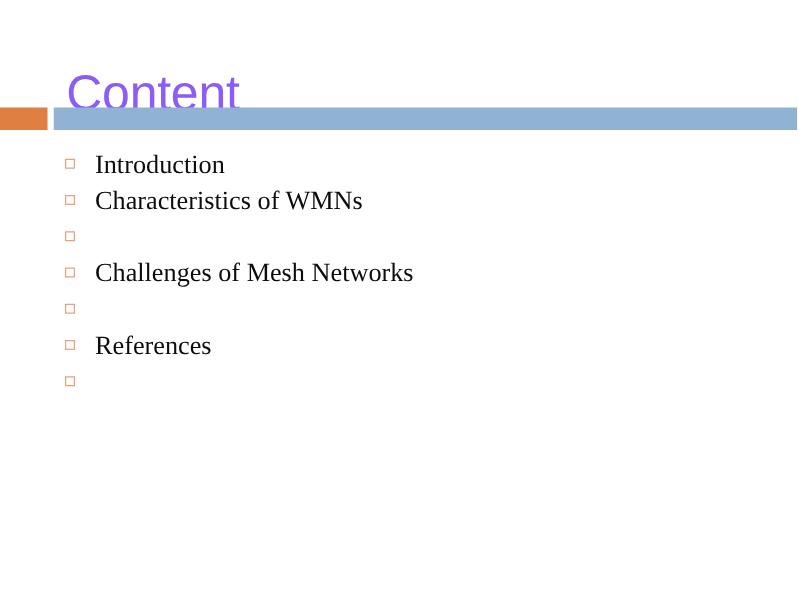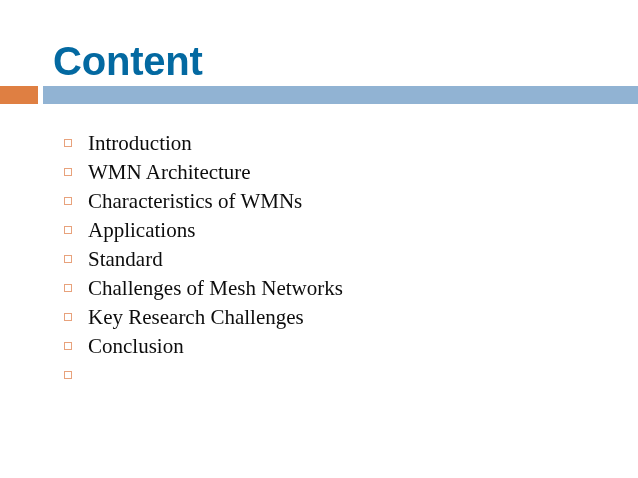--- a/index.html
+++ b/index.html
@@ -15,26 +15,26 @@
     width: 638px;
     height: 478px;
     background: #ffffff;
     overflow: hidden;
   }
 
   
   .slide-title {
     position: absolute;
     left: 53px;
-    top: 12px;
+    top: 26px;
     font-family: "Liberation Sans", "DejaVu Sans", sans-serif;
     font-size: 40px;
     line-height: 44px;
-    font-weight: bold;
-    color: #0369a1;
+    font-weight: normal;
+    color: #8b5cf6;
     letter-spacing: -0.2px;
     white-space: nowrap;
   }
 
   
   .rule-accent {
     position: absolute;
     left: 0;
     top: 86px;
     width: 38px;
@@ -49,21 +49,21 @@
     height: 18px;
     background: #91b3d3;
   }
 
   
   .content-list {
     position: absolute;
     left: 47px;
     top: 112px;
     right: 28px;
-    margin: 16px;
+    margin: 4px;
     padding: 0;
     list-style: none;
   }
   .content-item {
     position: relative;
     height: 29px;
     padding-left: 25px;
     display: flex;
     align-items: center;
   }
@@ -95,44 +95,34 @@
   <div class="rule-accent"></div>
   <div class="rule-main"></div>
 
   <ul class="content-list">
     <li class="content-item">
       <span class="bullet-square"></span>
       <span class="item-label">Introduction</span>
     </li>
     <li class="content-item">
       <span class="bullet-square"></span>
-      <span class="item-label">WMN Architecture</span>
-    </li>
-    <li class="content-item">
-      <span class="bullet-square"></span>
       <span class="item-label">Characteristics of WMNs</span>
     </li>
     <li class="content-item">
       <span class="bullet-square"></span>
-      <span class="item-label">Applications</span>
-    </li>
-    <li class="content-item">
-      <span class="bullet-square"></span>
-      <span class="item-label">Standard</span>
     </li>
     <li class="content-item">
       <span class="bullet-square"></span>
       <span class="item-label">Challenges of Mesh Networks</span>
     </li>
     <li class="content-item">
       <span class="bullet-square"></span>
-      <span class="item-label">Key Research Challenges</span>
     </li>
     <li class="content-item">
       <span class="bullet-square"></span>
-      <span class="item-label">Conclusion</span>
+      <span class="item-label">References</span>
     </li>
     <li class="content-item">
       <span class="bullet-square"></span>
     </li>
   </ul>
 
 </div>
 
 </body></html>

